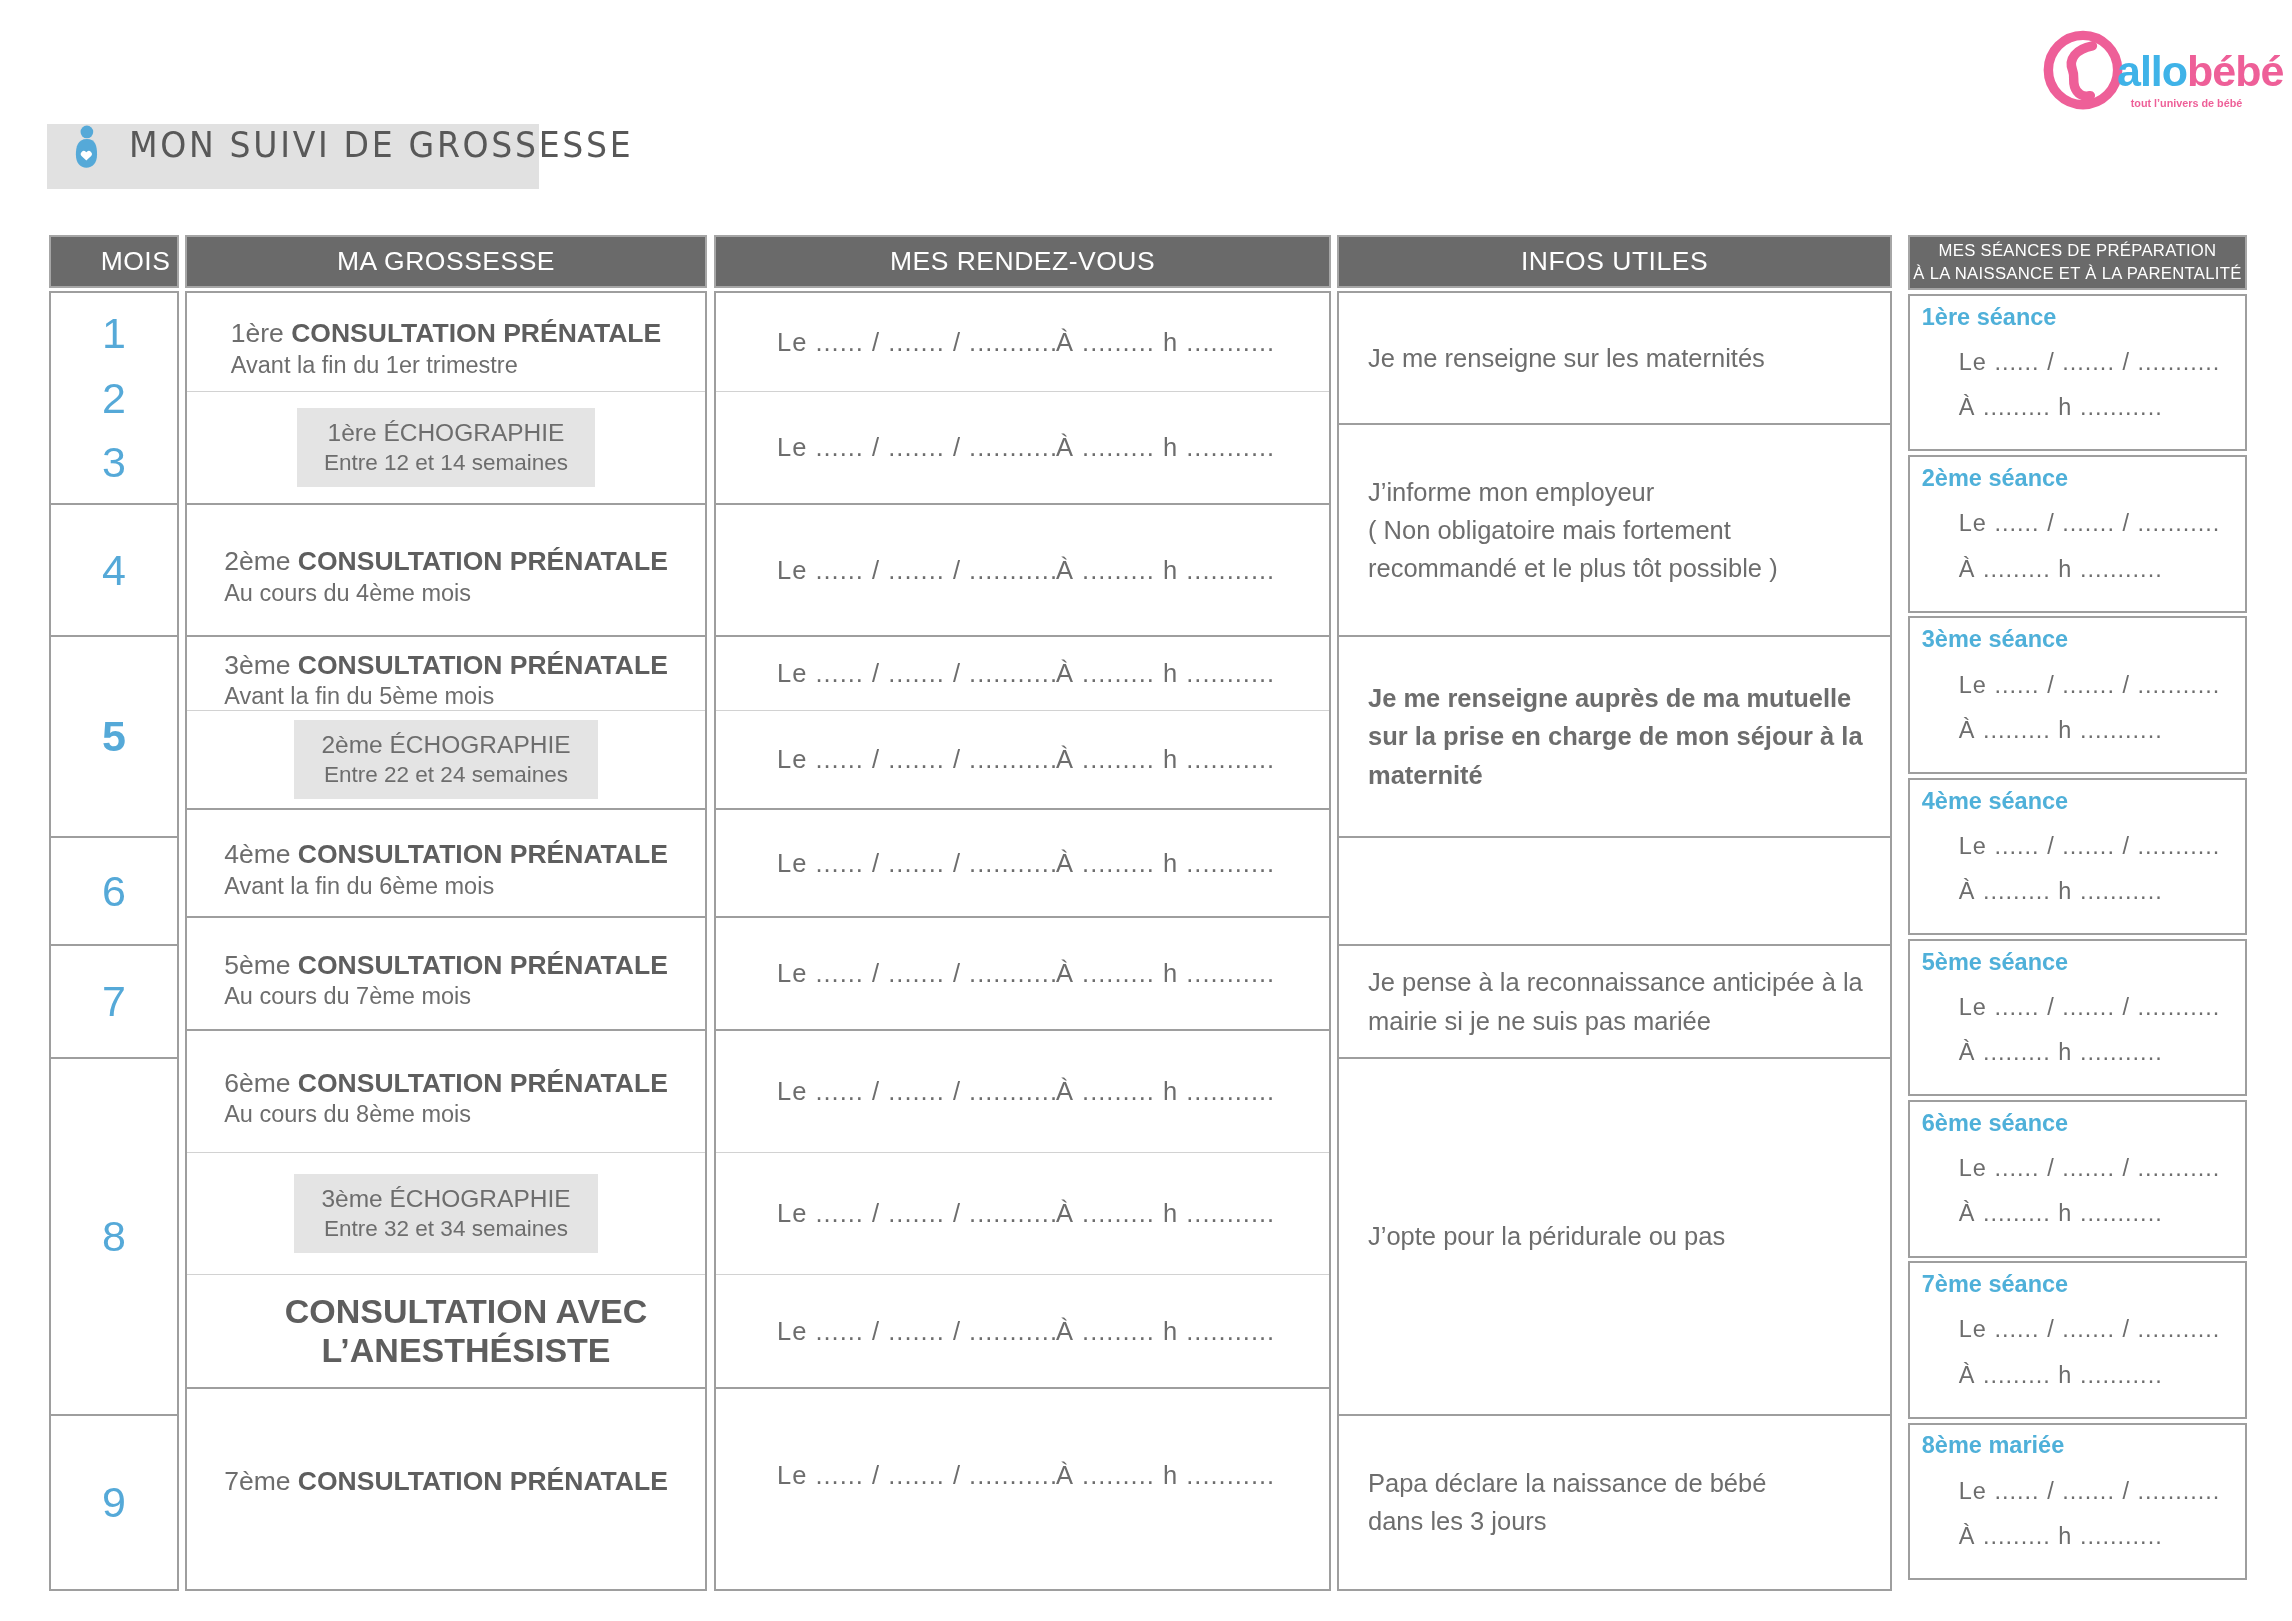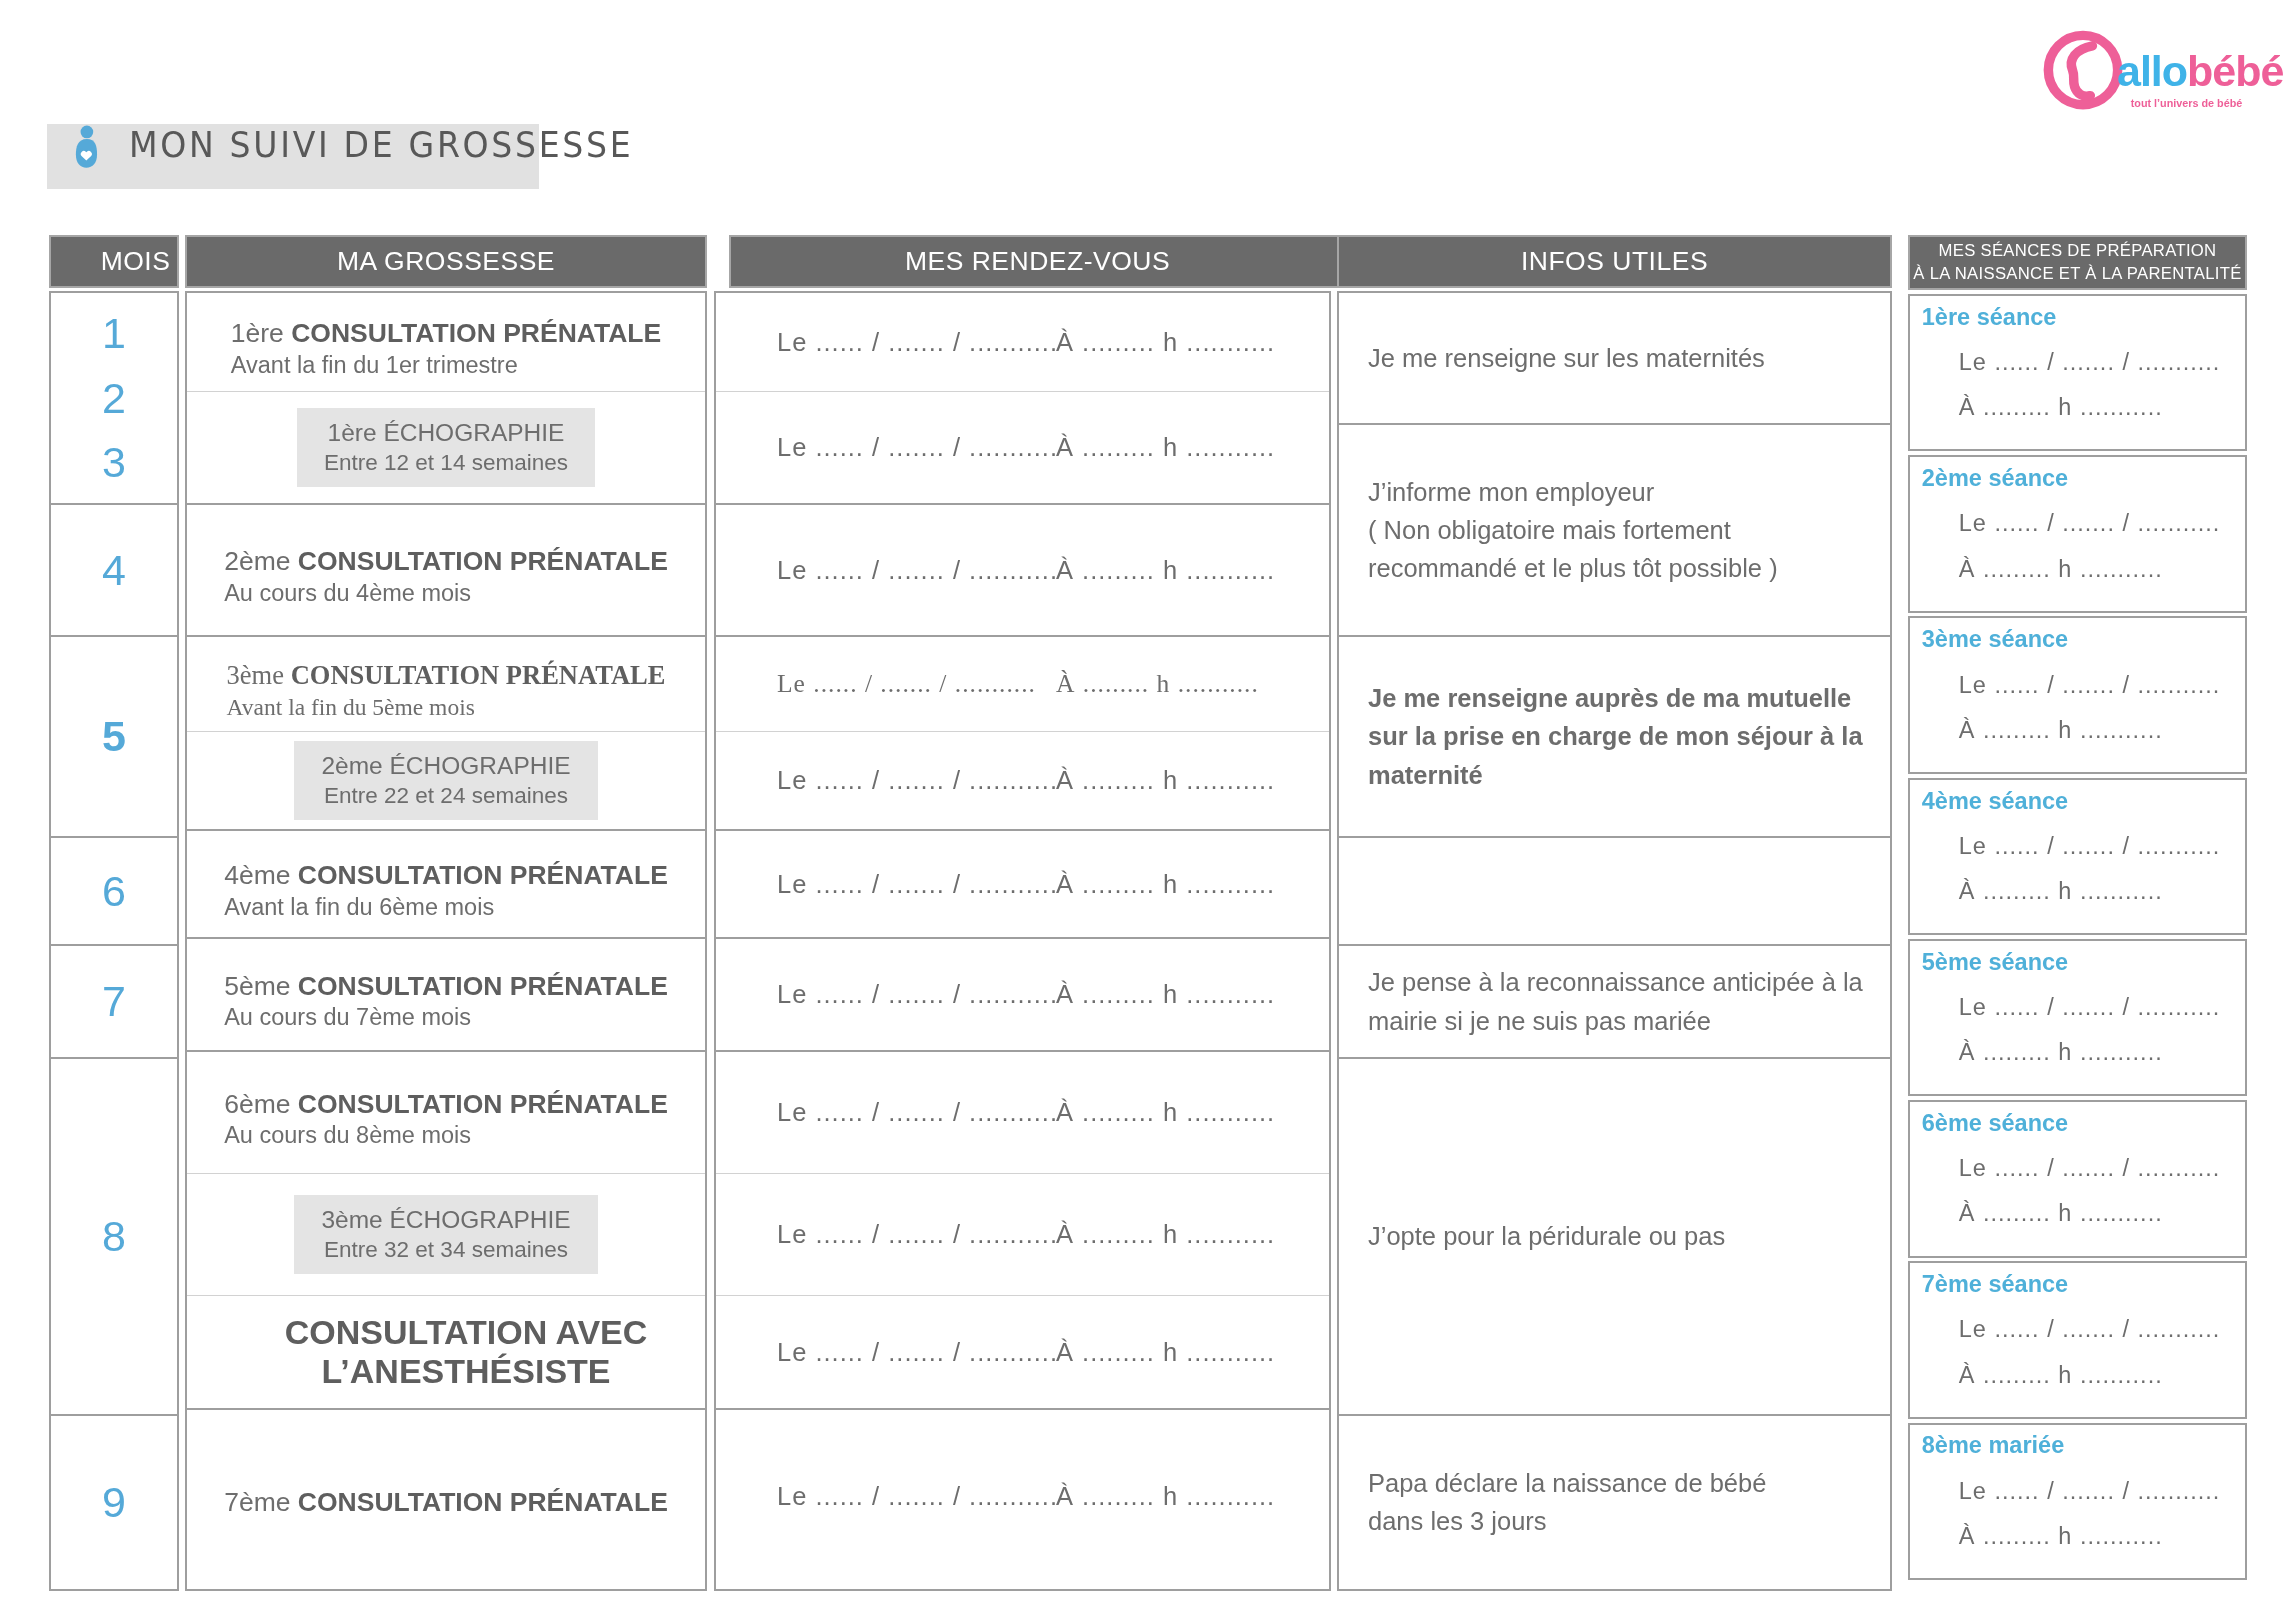--- a/index.html
+++ b/index.html
@@ -20,41 +20,41 @@
   .logo-allo{color:#3fb3e8;} .logo-bebe{color:#ee5f98;}
   .logo-tagline{position:absolute;left:76px;top:71px;width:139px;text-align:center;
       font-size:10.8px;font-weight:700;color:#ee5f98;white-space:nowrap;}
 
   
   .th{position:absolute;top:235px;height:53px;background:#6a6a6a;border:2.9px solid #a6a6a6;
       box-sizing:border-box;color:#fff;display:flex;align-items:center;justify-content:center;
       font-size:26.5px;letter-spacing:0.5px;}
   .th-mois{left:49px;width:130px;padding-left:43px;}
   .th-grossesse{left:185px;width:522px;}
-  .th-rdv{left:729px;width:617px;}
+  .th-rdv{left:714px;width:617px;}
   .th-infos{left:1337px;width:555px;}
   .th-sidebar{left:1908px;width:339px;height:55px;font-size:16.7px;flex-direction:column;
       line-height:1.35;letter-spacing:0.3px;}
 
   
   .col{position:absolute;top:291px;height:1300px;border:2.9px solid #9e9e9e;background:#fff;
       display:flex;flex-direction:column;box-sizing:border-box;}
   .col-mois{left:49px;width:130px;}
   .col-grossesse{left:185px;width:522px;}
   .col-rdv{left:714px;width:617px;}
   .col-infos{left:1337px;width:555px;}
 
   .cell{box-sizing:border-box;display:flex;align-items:center;justify-content:center;flex:none;}
   .bl{border-bottom:1px solid #d2d2d2;}
   .bg{border-bottom:2.9px solid #9e9e9e;}
   
   .g1{height:212px;}.g2{height:132px;}.g3{height:201px;font-weight:bold;}.g4{height:108px;}
   .g5{height:113px;}.g6{height:357px;}.g7{height:172px;}
   
-  .s101{height:99px;}.s115{height:113px;}.s104{height:95px;font-family:Liberation Serif, serif;}.s101b{height:99px;}
+  .s101{height:99px;}.s115{height:113px;}.s104{height:74px;}.s101b{height:99px;}
   .s124{height:122px;}.s116{height:114px;}
 
   .mois-cell{font-size:43px;color:#55a9d8;text-align:center;white-space:pre-line;line-height:1.5;}
 
   .gros-cell{text-align:left;}
   .gros-inner{display:inline-block;}
   .gros-title{font-size:26.5px;color:#6d6d6d;white-space:nowrap;margin-top:13px;}
   .gros-title b{font-weight:700;color:#5e5e5e;}
   .gros-sub{font-size:23.5px;color:#6d6d6d;margin-top:2.9px;}
   .echo-box{background:#e4e4e4;padding:10.8px 27.4px;text-align:center;color:#6d6d6d;}

